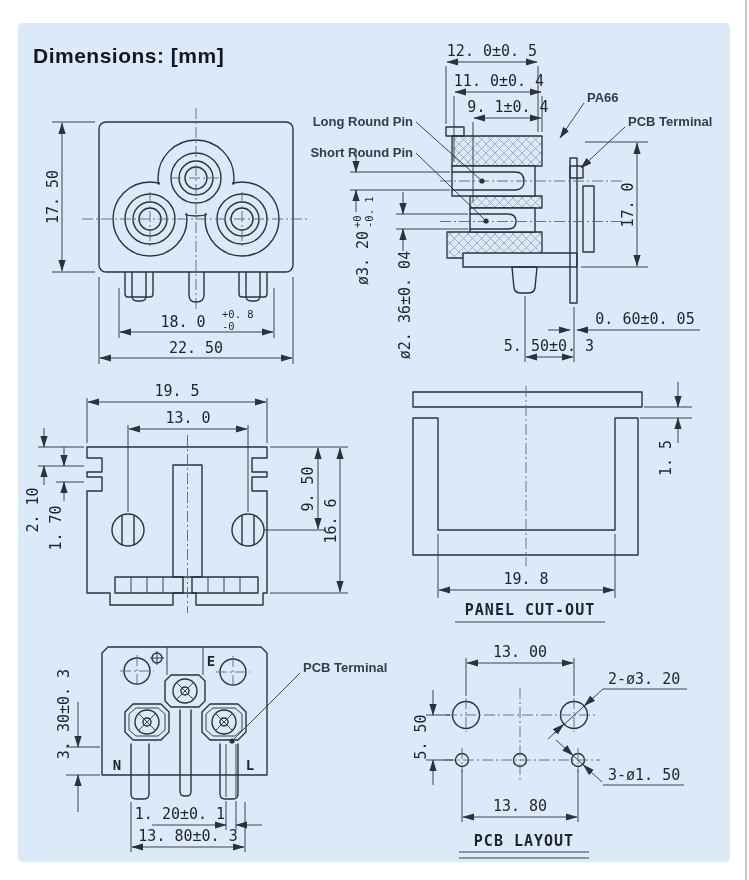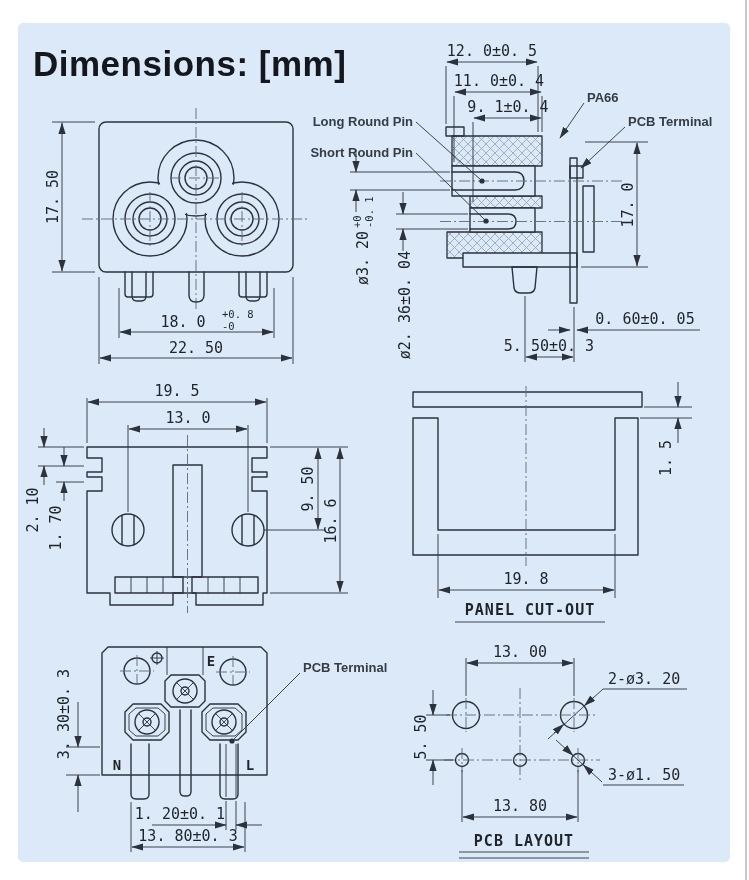--- a/index.html
+++ b/index.html
@@ -1,19 +1,19 @@
 <!DOCTYPE html>
 <html><head>
 <meta charset="utf-8">
 <style>
   html,body{margin:0;padding:0;background:#ffffff;}
   body{width:749px;height:880px;position:relative;font-family:"Liberation Sans",sans-serif;overflow:hidden;}
   .panel{position:absolute;left:18px;top:23px;width:712px;height:839px;background:#dbe9f8;border-radius:5px;}
   .page-edge{position:absolute;left:745px;top:0;width:2px;height:880px;background:#c5cad1;}
-  .title{position:absolute;left:33px;top:44px;font-size:35px;font-weight:bold;color:#14171d;letter-spacing:.5px;font-family:"Liberation Sans",sans-serif;}
+  .title{position:absolute;left:33px;top:44px;font-size:21px;font-weight:bold;color:#14171d;letter-spacing:.5px;font-family:"Liberation Sans",sans-serif;}
   svg{position:absolute;left:0;top:0;}
   .ol{stroke:#2c323b;stroke-width:1.4;fill:none;stroke-linejoin:round;stroke-linecap:round;}
   .olf{stroke:#2c323b;stroke-width:1.4;fill:#dbe9f8;stroke-linejoin:round;}
   .hat{stroke:#2c323b;stroke-width:1.3;fill:url(#hatch);stroke-linejoin:round;}
   .thin{stroke:#2c323b;stroke-width:0.9;fill:none;}
   .dimln{stroke:#2c323b;stroke-width:0.9;fill:none;}
   .cl{stroke:#5d6876;stroke-width:0.9;fill:none;stroke-dasharray:11 3 2 3;}
   .dot{fill:#2c323b;}
   text{fill:#1f242b;}
   .dim{font:15px "DejaVu Sans Mono",monospace;}

